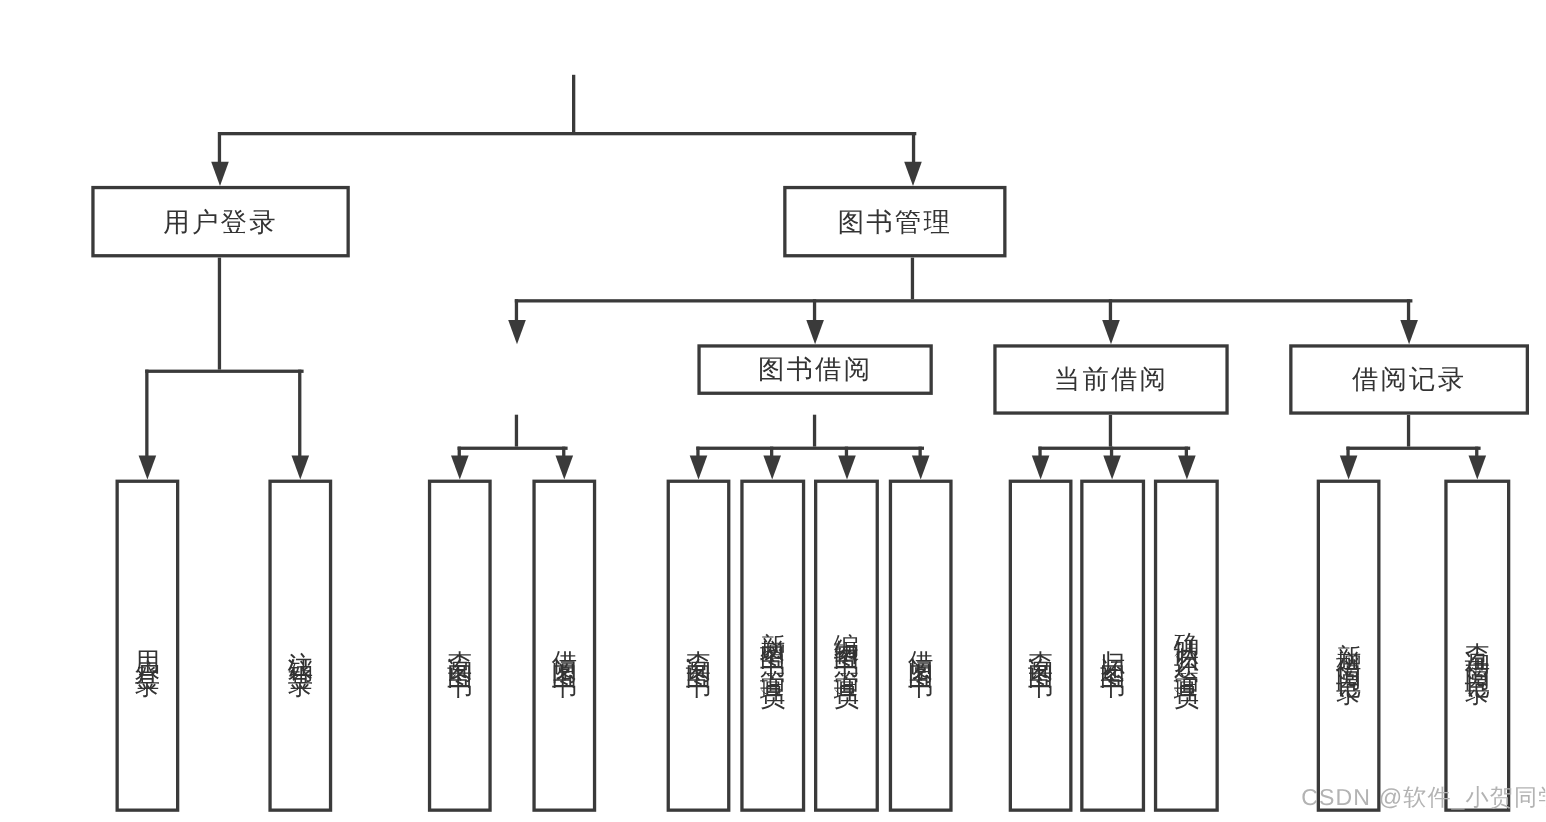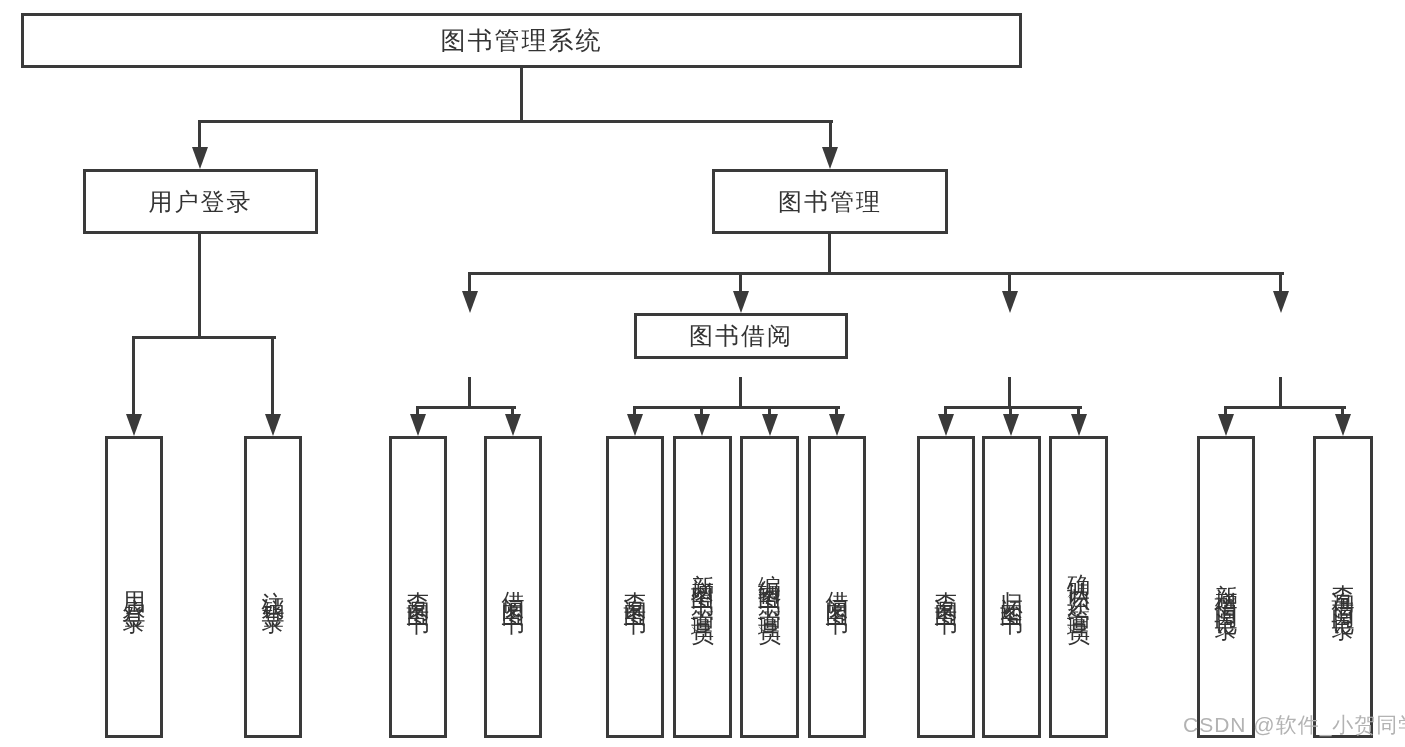--- a/index.html
+++ b/index.html
@@ -27,33 +27,36 @@
   .watermark{
     position:absolute;left:1183px;top:711px;z-index:10;
     font-size:21px;letter-spacing:1px;color:#b3b3b3;white-space:nowrap;
   }
 </style>
 </head>
 <body>
 
 <div id="canvas">
 
-  <div class="node node-h node-root" style="left:21px;top:13px;width:1001px;height:55px">
-    <span>图书管理系统</span>
-  </div>
 
   <div class="node node-h" style="left:83px;top:169px;width:235px;height:65px">
     <span>用户登录</span>
   </div>
-  <div class="node node-h" style="left:712px;top:169px;width:236px;height:65px">
+  <div class="node node-h" style="left:712px;top:169px;width:203px;height:65px">
     <span>图书管理</span>
   </div>
 
   <div class="node node-h" style="left:634px;top:313px;width:214px;height:46px">
     <span>图书借阅</span>
+  </div>
+  <div class="node node-h" style="left:903px;top:313px;width:214px;height:64px">
+    <span>当前借阅</span>
+  </div>
+  <div class="node node-h" style="left:1172px;top:313px;width:218px;height:64px">
+    <span>借阅记录</span>
   </div>
 
   <div class="node node-v" style="left:105px;top:436px;width:58px;height:302px">
     <span>用户登录</span>
   </div>
   <div class="node node-v" style="left:244px;top:436px;width:58px;height:302px">
     <span>注销登录</span>
   </div>
 
   <div class="node node-v" style="left:389px;top:436px;width:58px;height:302px">

